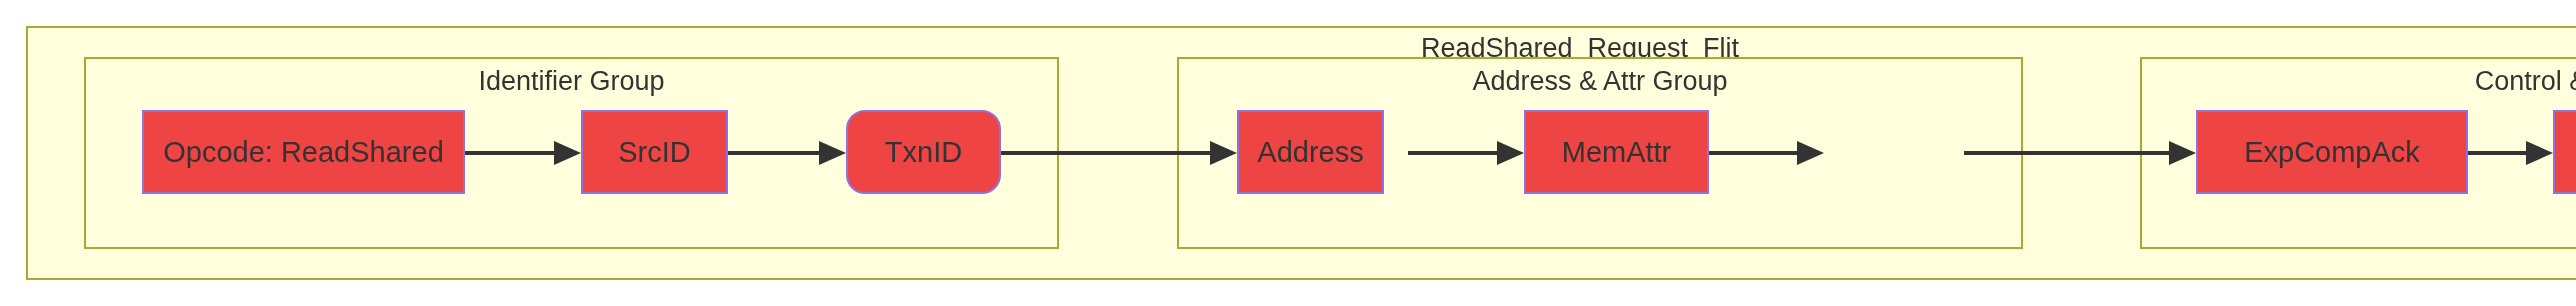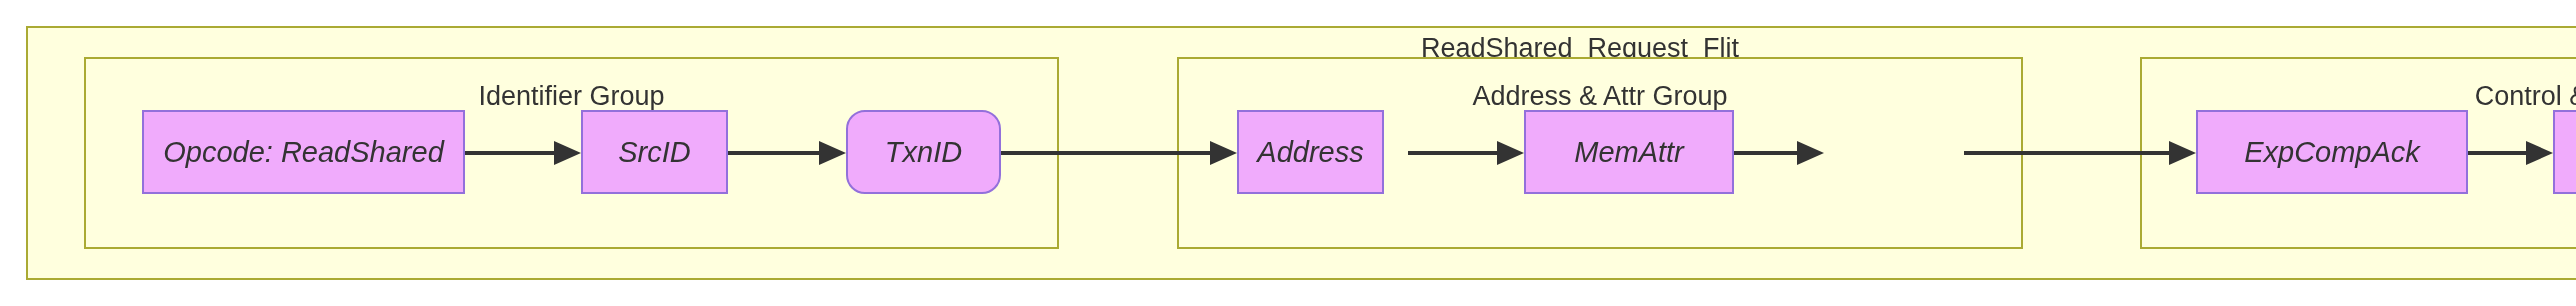--- a/index.html
+++ b/index.html
@@ -24,38 +24,37 @@
     width: 100%;
     text-align: center;
     font-size: 27px;
     line-height: 30px;
     color: #333333;
     white-space: nowrap;
   }
   .outer { left: 26px; top: 26px; width: 3108px; height: 254px; }
   .outer > .cluster-label { top: 5.2px; }
   .sub { top: 57px; height: 192px; }
-  .sub > .cluster-label { top: 22px; }
+  .sub > .cluster-label { top: 7px; }
   .g-identifier { left: 84px; width: 975px; }
   .g-address   { left: 1177px; width: 846px; }
   .g-control   { left: 2140px; width: 935px; }
   .node {
     position: absolute;
     top: 110px;
     height: 84px;
-    background: #f0abfc;
+    background: #ef4444;
     border: 2.1px solid #9370DB;
     box-sizing: border-box;
     display: flex;
     align-items: center;
     justify-content: center;
     font-size: 29px;
     white-space: nowrap;
     z-index: 3;
-    font-style: italic;
   }
   .edge {
     position: absolute;
     top: 141px;
     height: 24px;
     display: flex;
     align-items: center;
     z-index: 2;
   }
   .edge .line {
@@ -117,18 +116,18 @@
     </div>
   <div class="edge" style="left:2432px; width:121px;">
       <div class="line"></div>
       <div class="head"></div>
     </div>
 
   <div class="node" style="left:142px;  width:323px;">Opcode: ReadShared</div>
   <div class="node" style="left:581px; width:147px;">SrcID</div>
   <div class="node" style="left:846px; width:155px;border-radius:19px;">TxnID</div>
   <div class="node" style="left:1237px; width:147px;">Address</div>
-  <div class="node" style="left:1524px; width:210px;">MemAttr</div>
+  <div class="node" style="left:1524px; width:185px;">MemAttr</div>
   <div class="node" style="left:2196px; width:272px;text-align:center;">ExpCompAck</div>
   <div class="node" style="left:2553px; width:151px;">Order</div>
 
 </div>
 
 
 </body></html>

